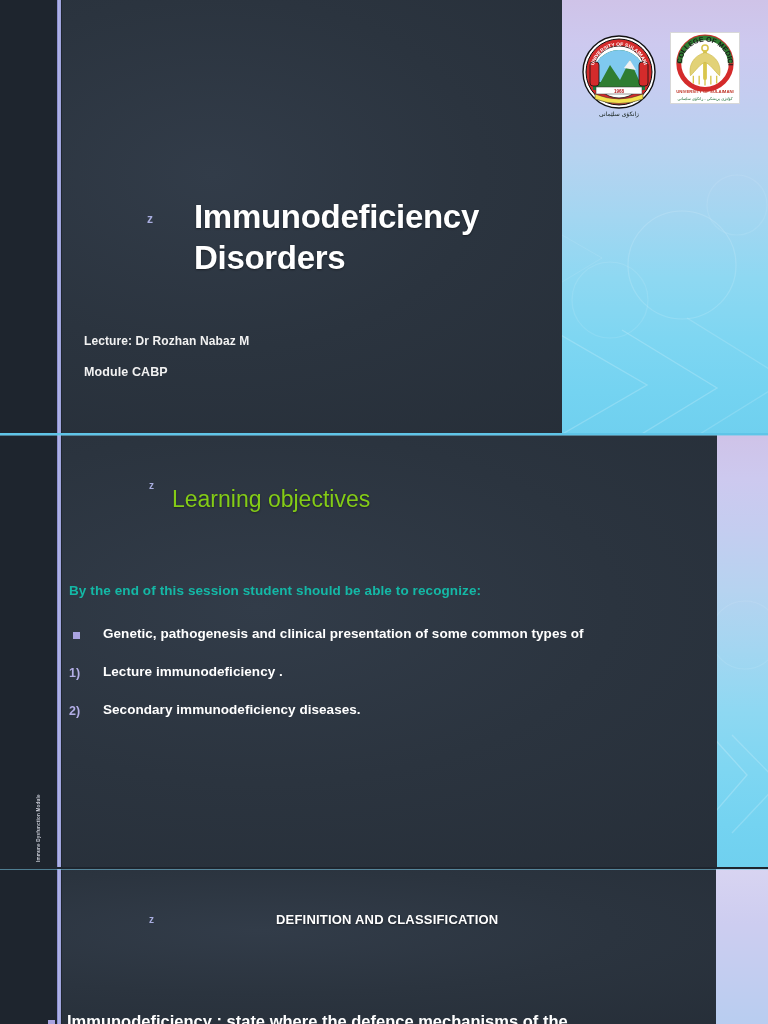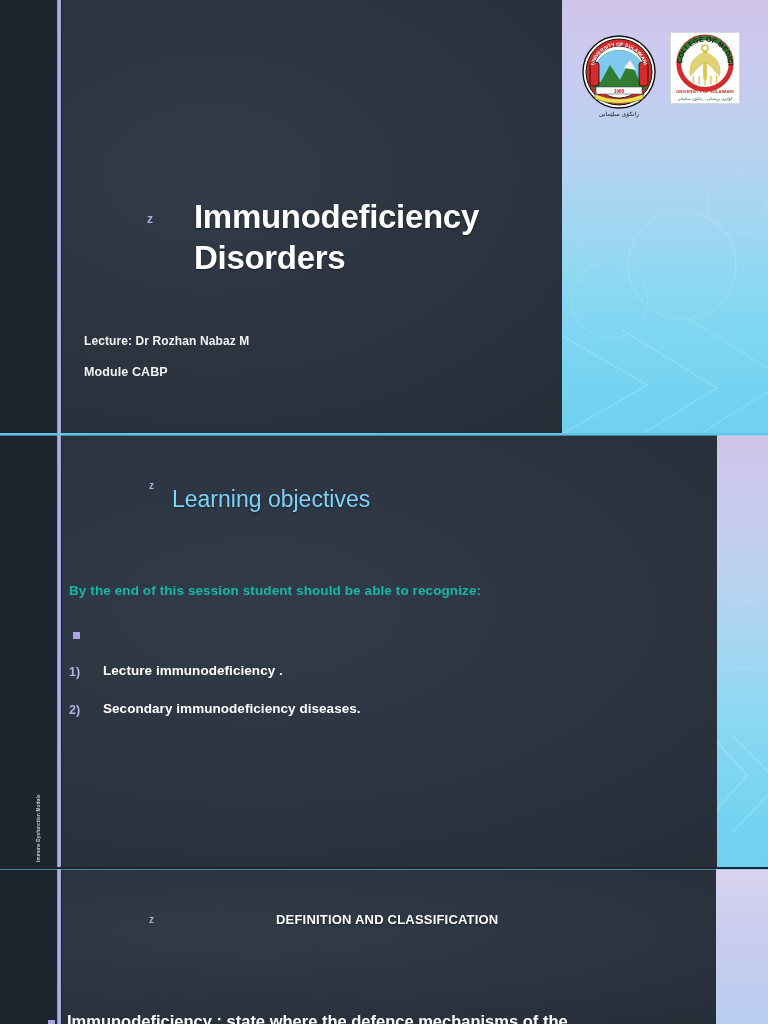--- a/index.html
+++ b/index.html
@@ -100,21 +100,21 @@
   #slide2 .accent-v { left: 57px; }
   #slide2 .slide-dark { left: 62px; right: 51px; }
   #slide2 .right-panel { width: 51px; }
 
   .s2-z {
     position: absolute; left: 149px; top: 480px;
     font-size: 10px; font-weight: 700; color: #a9aee0;
   }
   .s2-title {
     position: absolute; left: 172px; top: 486px;
-    font-size: 23px; font-weight: 400; color: #7dd3fc;
+    font-size: 23px; font-weight: 400; color: #84cc16;
     text-shadow: 0 1px 2px rgba(0,0,0,.4);
   }
   .s2-intro {
     position: absolute; left: 69px; top: 583px;
     font-size: 13.5px; font-weight: 700; color: #14b8a6;
     letter-spacing: .1px;
   }
   .s2-list { position: absolute; left: 69px; top: 626px; width: 648px; }
   .s2-item { position: relative; display: flex; align-items: flex-start; margin-bottom: 21px; }
   .s2-marker {
@@ -271,20 +271,21 @@
     <div class="slide-hairline"></div>
   </section>
 
   <div class="s2-z">z</div>
   <h2 class="s2-title">Learning objectives</h2>
   <div class="s2-intro">By the end of this session student should be able to recognize:</div>
 
   <div class="s2-list">
     <div class="s2-item">
       <span class="s2-marker square"></span>
+      <span class="s2-text">Genetic, pathogenesis and clinical presentation of some common types of</span>
     </div>
     <div class="s2-item">
       <span class="s2-marker">1)</span>
       <span class="s2-text">Lecture immunodeficiency .</span>
     </div>
     <div class="s2-item">
       <span class="s2-marker">2)</span>
       <span class="s2-text">Secondary immunodeficiency diseases.</span>
     </div>
   </div>

